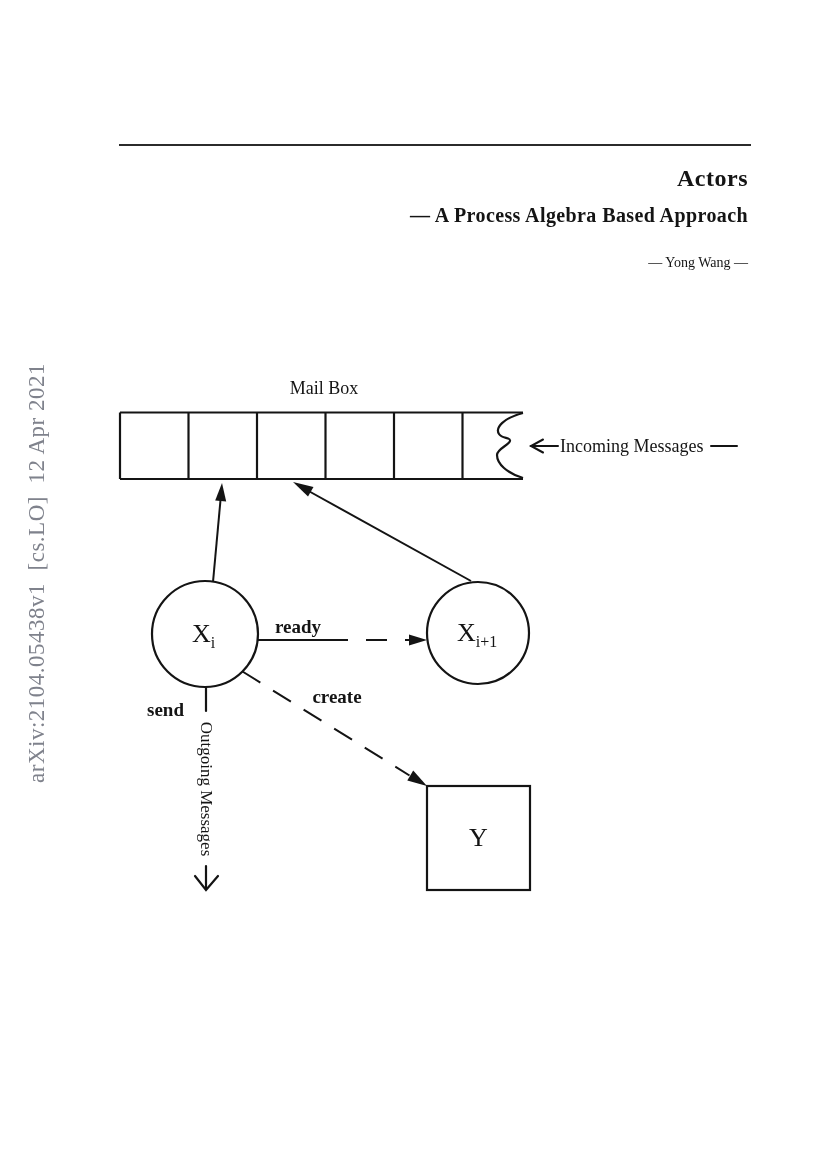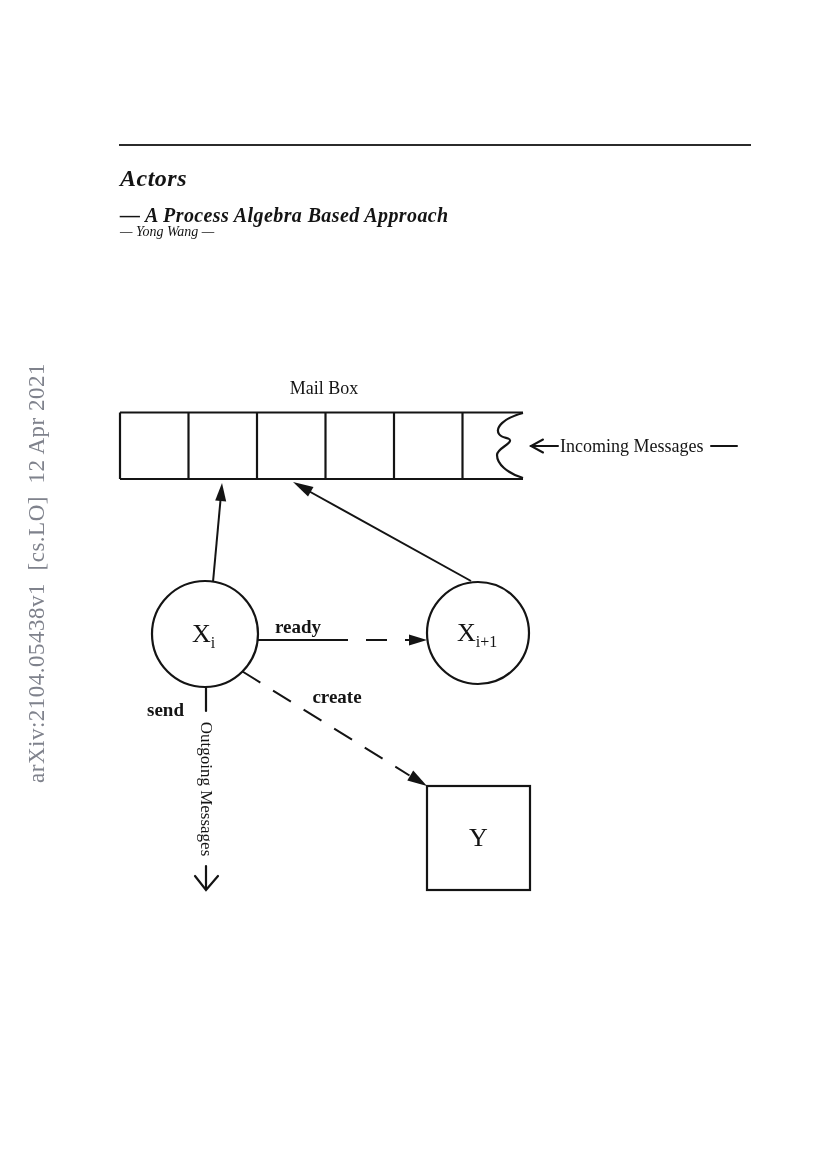--- a/index.html
+++ b/index.html
@@ -16,38 +16,38 @@
   .top-rule {
     position: absolute;
     left: 119px; top: 144px;
     width: 632px; height: 2px;
     background: #2b2b2b;
   }
   .header {
     position: absolute;
     left: 120px; top: 166px;
     width: 628px;
-    text-align: left;
-    font-style: italic;
+    text-align: right;
   }
   .header h1 {
     margin: 0;
     font-size: 24px;
     line-height: 1;
     font-weight: bold;
     letter-spacing: 0.5px;
   }
   .header h2 {
     margin: 15px 0 0 0;
     font-size: 20px;
     line-height: 1;
     font-weight: bold;
     letter-spacing: 0.4px;
   }
   .header .author {
+    margin-top: 31px;
     font-size: 14px;
     line-height: 1;
   }
   .watermark {
     position: absolute;
     left: -213px; top: 558px;
     width: 500px; height: 30px;
     line-height: 30px;
     text-align: center;
     transform: rotate(-90deg);

